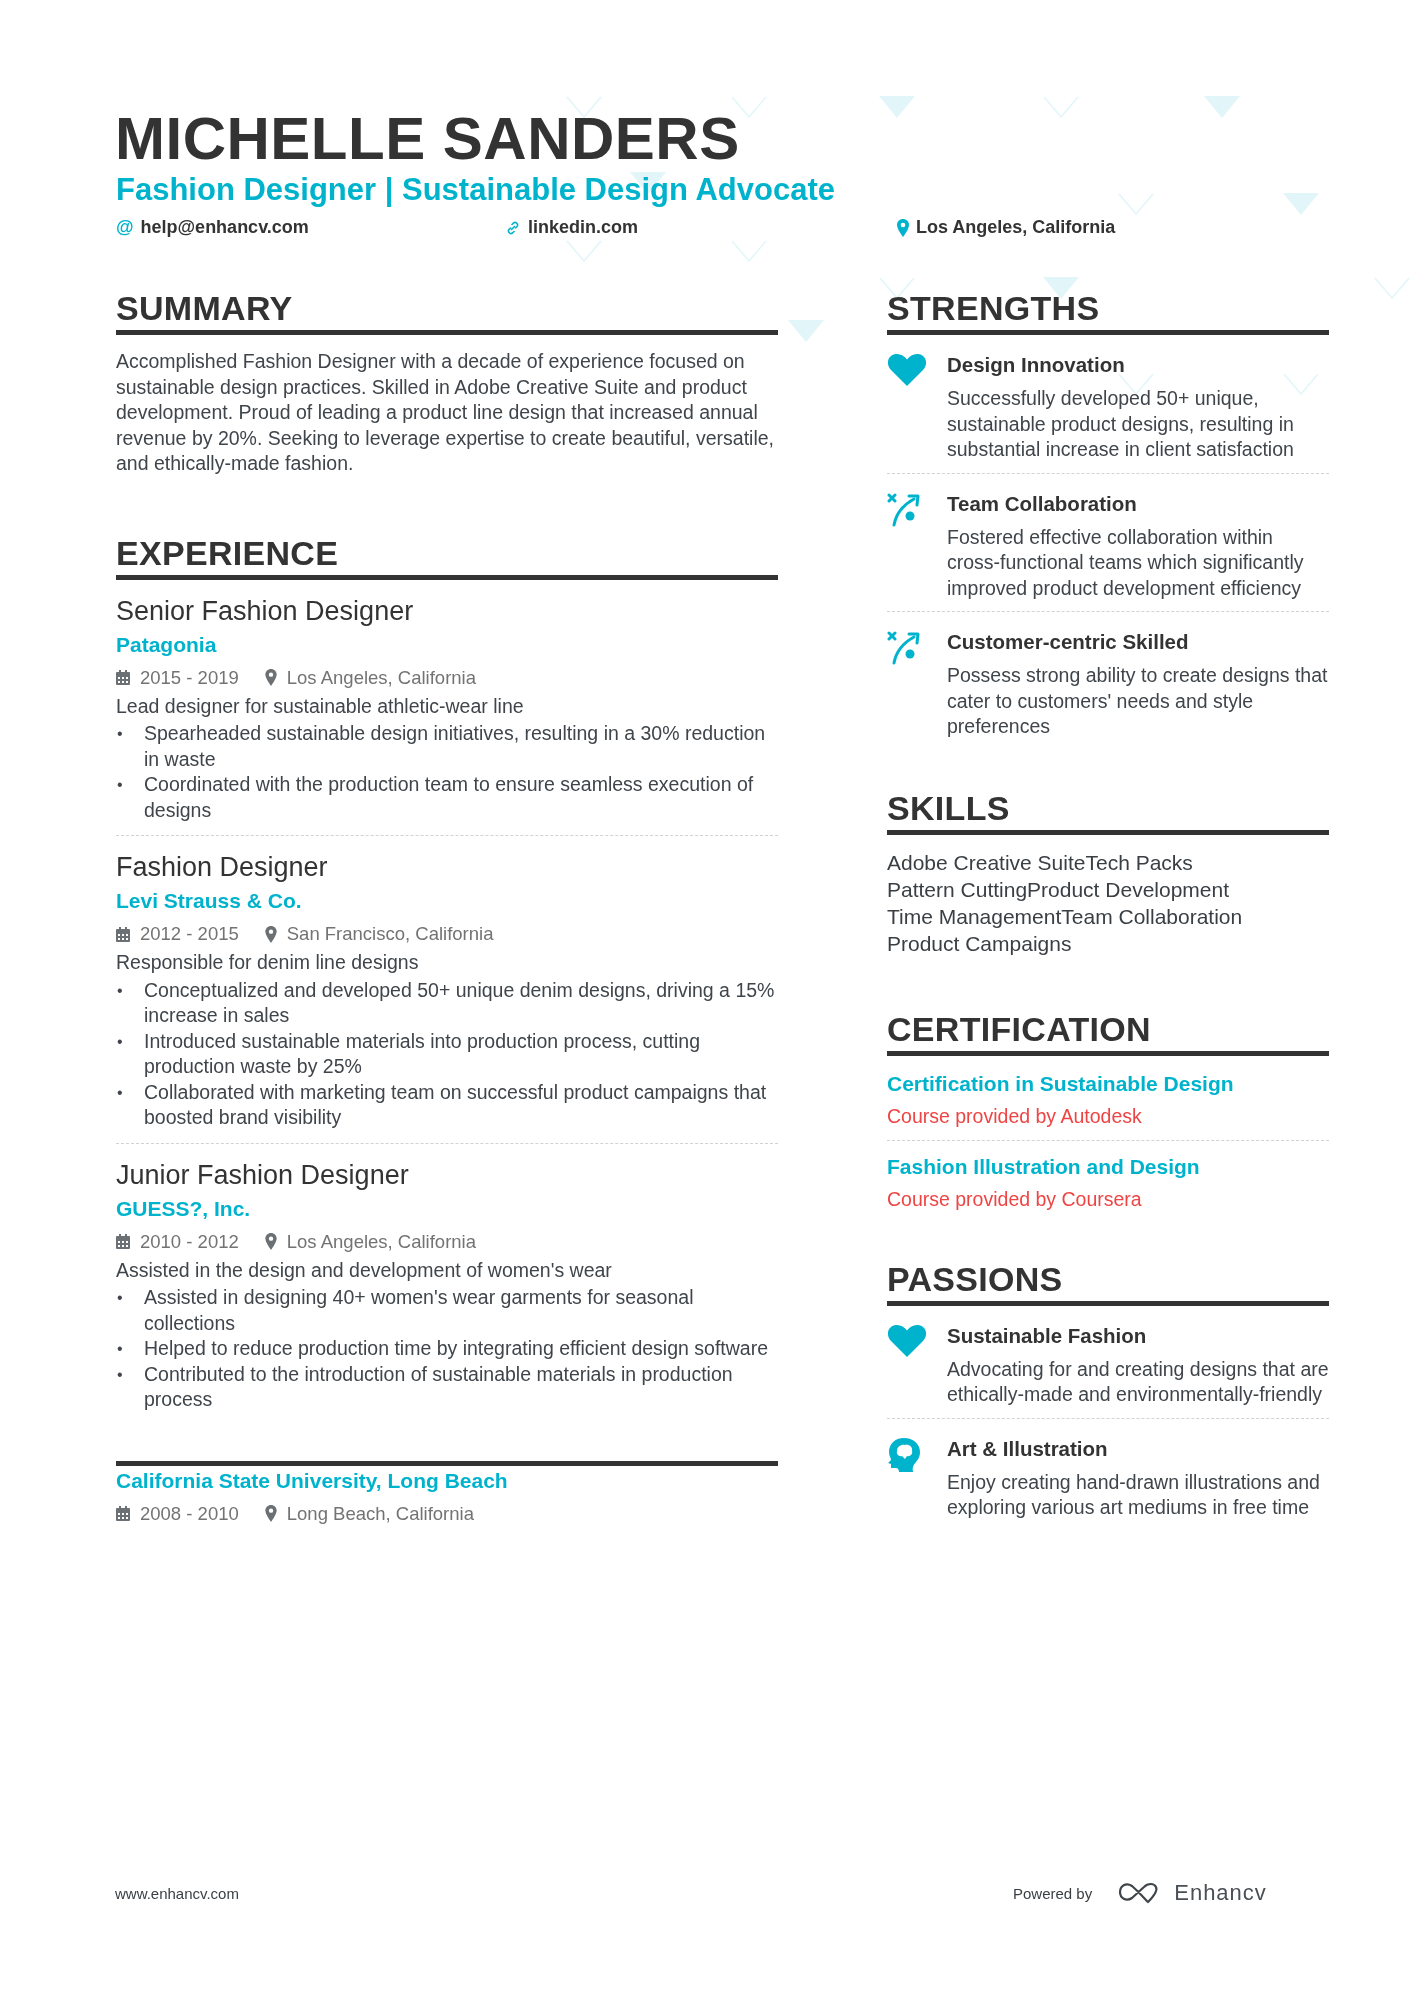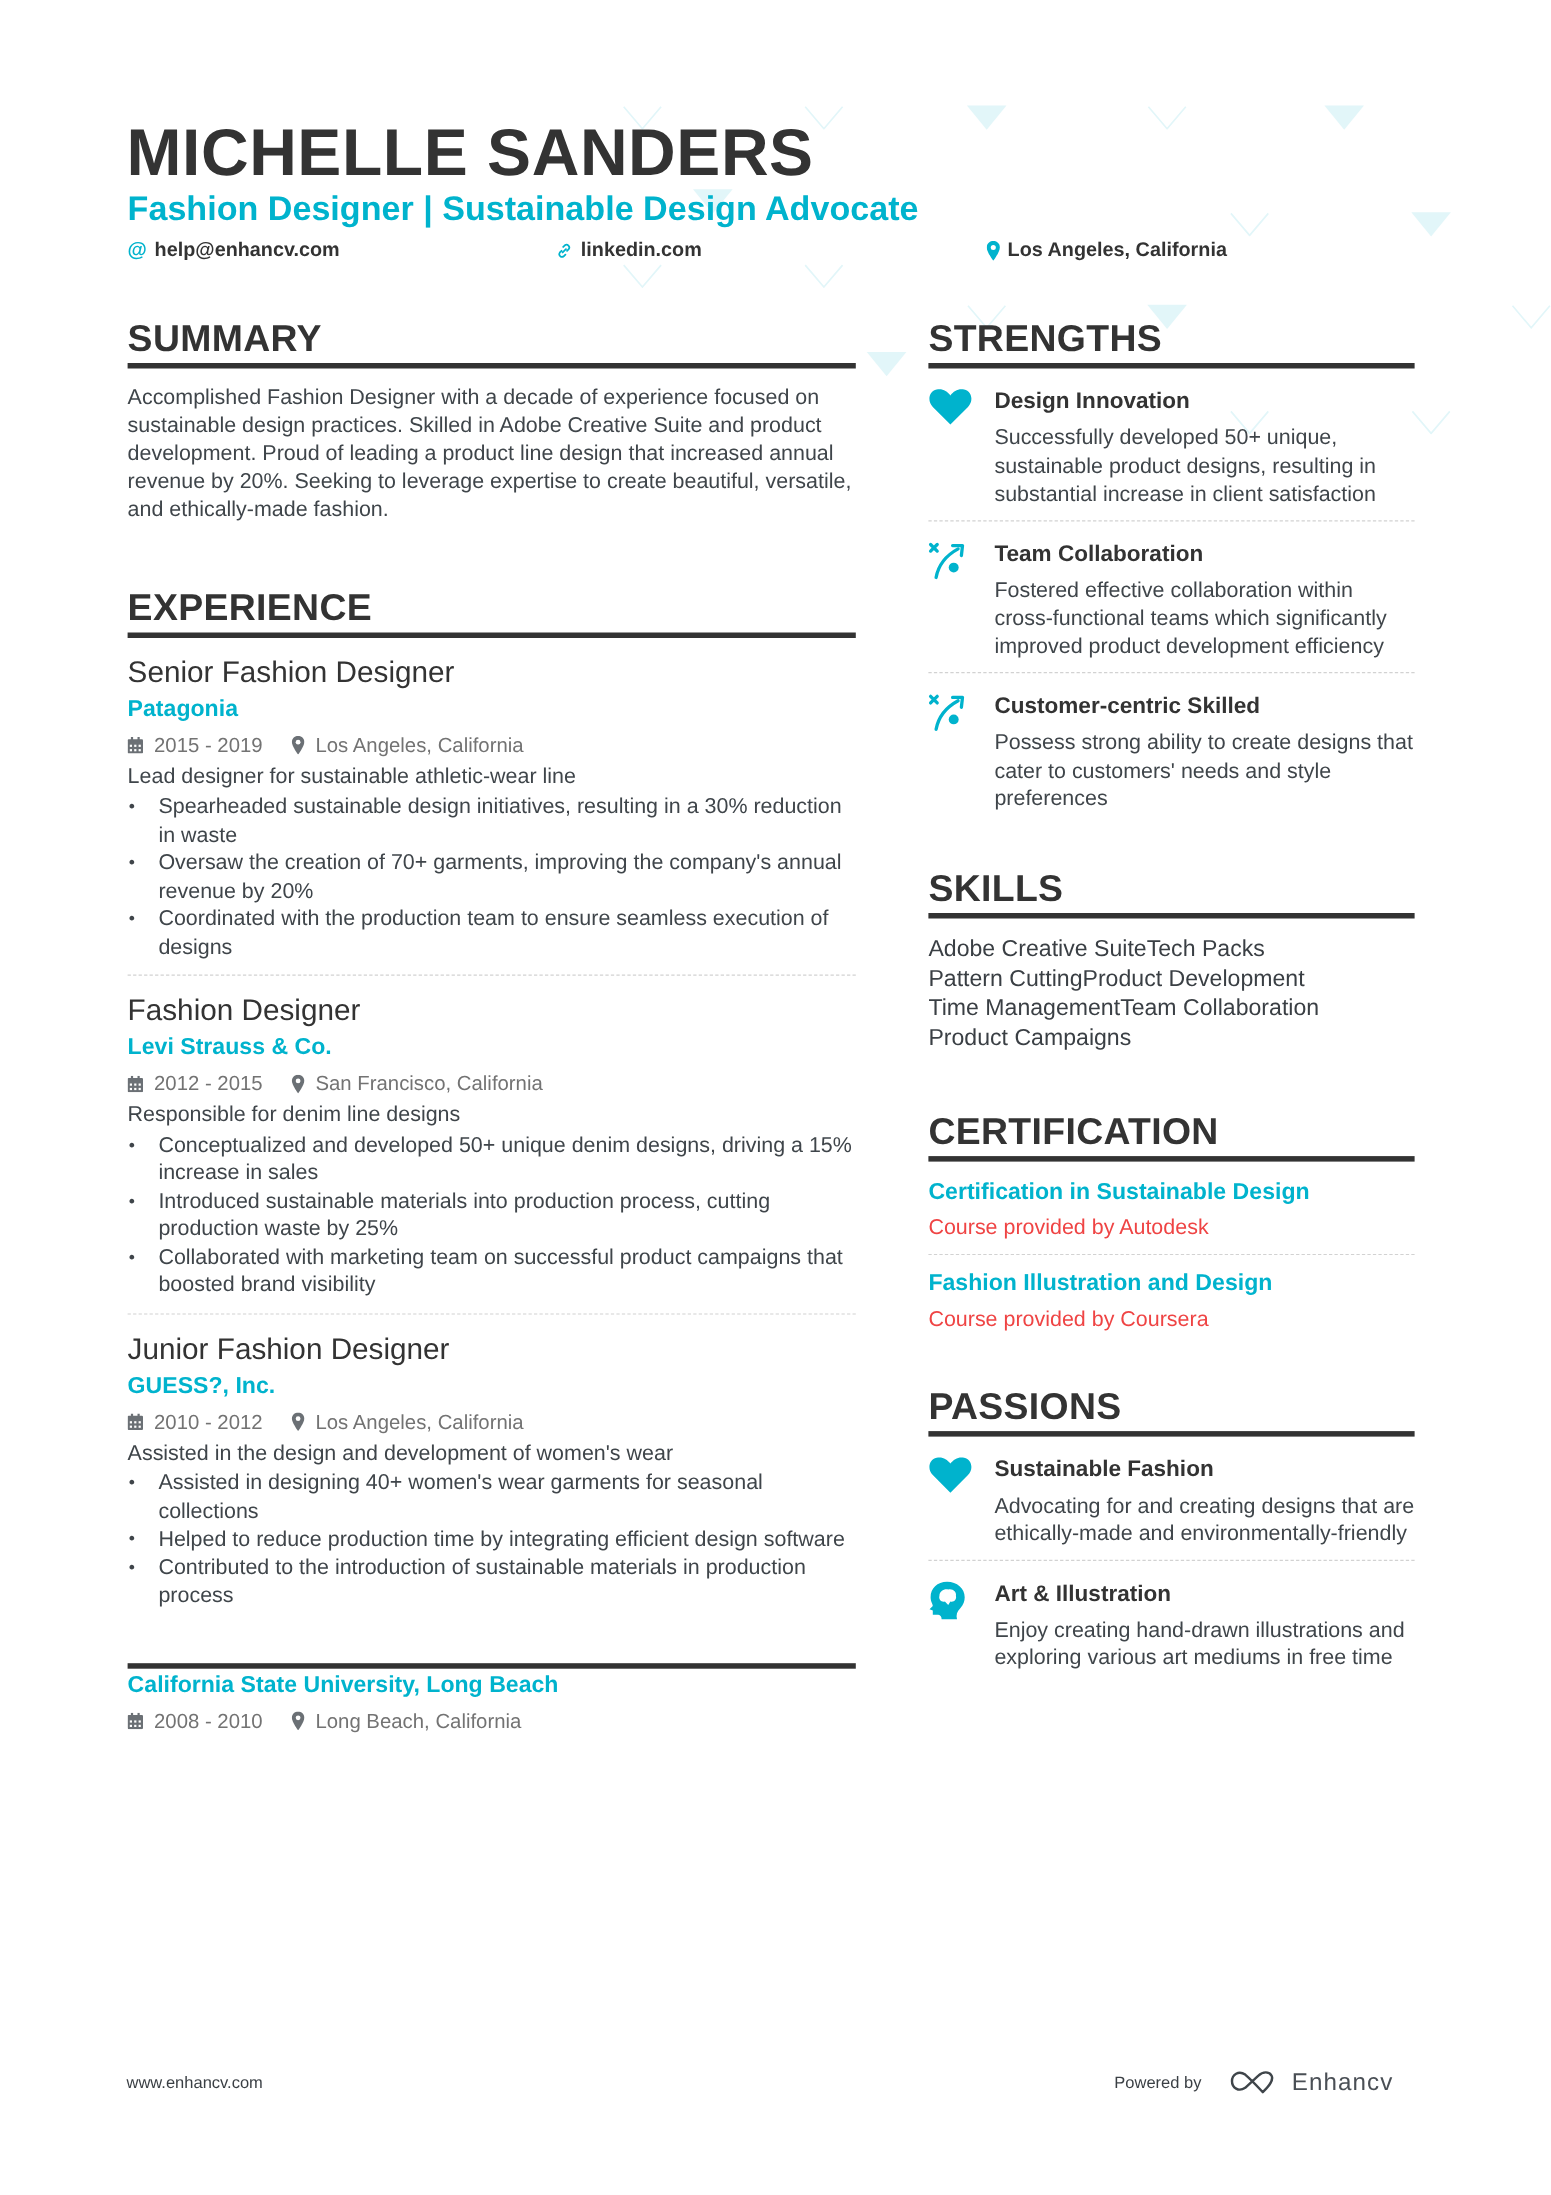--- a/index.html
+++ b/index.html
@@ -11,21 +11,21 @@
   .tri.outline { width: 36px; height: 22px; }
   .tri.outline svg { display: block; }
 
   #name { position: absolute; left: 115px; top: 104px; font-size: 60px; font-weight: bold; letter-spacing: 0.5px; color: #333333; white-space: nowrap; }
   #subtitle { position: absolute; left: 116px; top: 172px; font-size: 31px; font-weight: bold; color: #00b3cd; white-space: nowrap; }
   .contact { position: absolute; top: 217px; font-size: 18px; font-weight: bold; color: #333; white-space: nowrap; display: flex; align-items: center; }
   .contact .ico { color: #00b3cd; margin-right: 7px; font-size: 18px; display: inline-flex; }
 
   .col { position: absolute; }
   #left { left: 116px; top: 288px; width: 662px; }
-  #right { left: 844px; top: 288px; width: 442px; }
+  #right { left: 887px; top: 288px; width: 442px; }
 
   .sec-title { font-size: 34px; font-weight: bold; color: #333; line-height: 40px; letter-spacing: 0.3px; }
   .sec-rule { height: 5px; background: #333; margin-top: 2px; }
 
   .body-text { font-size: 19.5px; line-height: 25.5px; color: #3f454a; }
 
   #summary-text { margin-top: 14px; }
 
   .exp { padding-top: 14px; }
   .exp .role { font-size: 27px; line-height: 34px; color: #333; }
@@ -184,21 +184,20 @@
                 <path d="M6 0 C2.7 0 0 2.6 0 5.9 C0 10 6 18 6 18 C6 18 12 10 12 5.9 C12 2.6 9.3 0 6 0 Z" fill="#6b7075"></path>
                 <circle cx="6" cy="6" r="2.3" fill="#fff"></circle>
               </svg>
             </span>
             <span>Los Angeles, California</span>
           </span>
       </div>
       <div class="desc body-text">Lead designer for sustainable athletic-wear line</div>
       <ul class="bullets">
         <li>Spearheaded sustainable design initiatives, resulting in a 30% reduction in waste</li>
-        <li>Oversaw the creation of 70+ garments, improving the company's annual revenue by 20%</li>
         <li>Coordinated with the production team to ensure seamless execution of designs</li>
       </ul>
       <div class="dash"></div>
     </div>
 
     <div class="exp">
       <div class="role">Fashion Designer</div>
       <div class="company">Levi Strauss &amp; Co.</div>
       <div class="meta">
         <span class="m-item">

